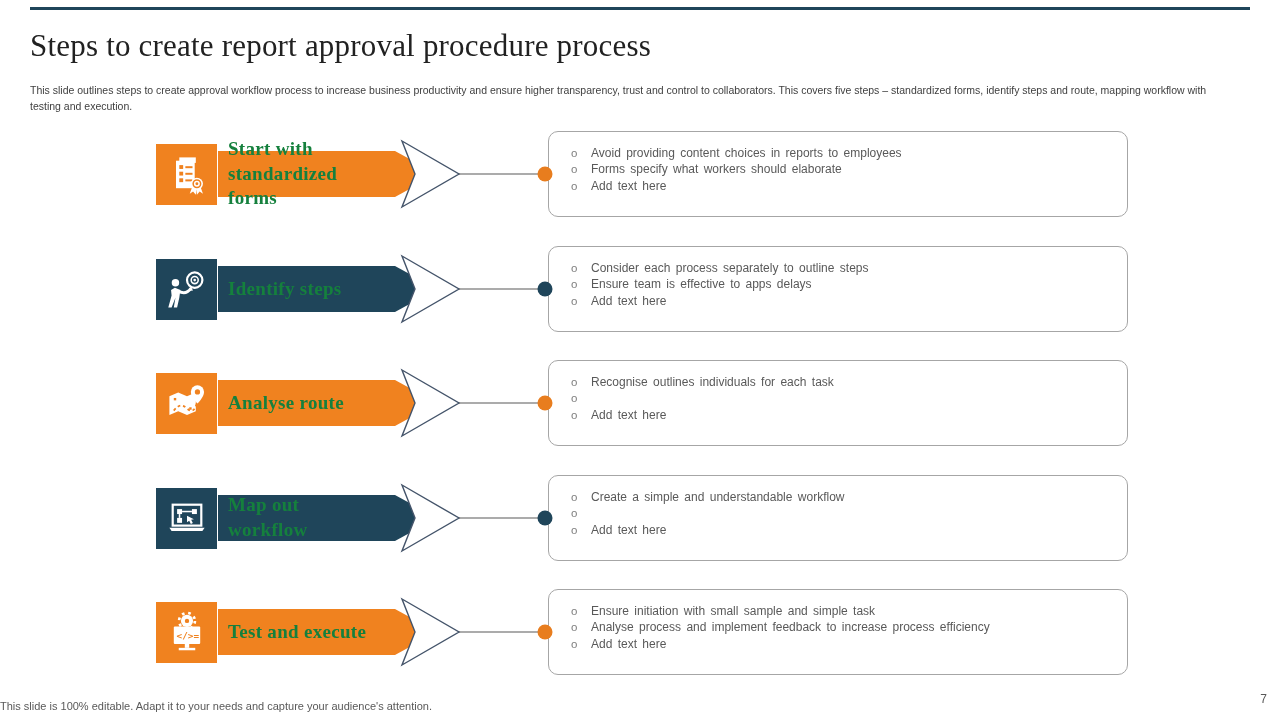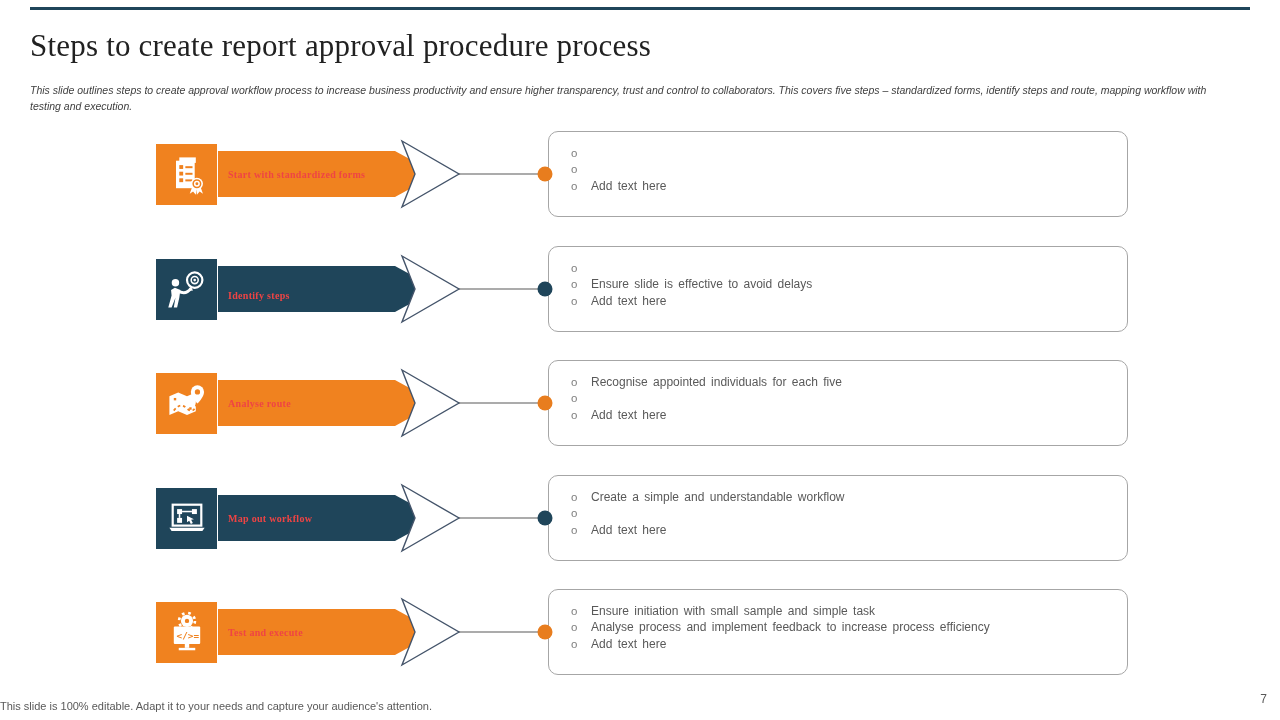--- a/index.html
+++ b/index.html
@@ -5,41 +5,41 @@
   * { margin:0; padding:0; box-sizing:border-box; }
   html,body { width:1280px; height:720px; background:#fff; font-family:"Liberation Sans", sans-serif; }
   .slide { position:relative; width:1280px; height:720px; background:#fff; overflow:hidden; }
 
   .top-rule { position:absolute; left:30px; top:7px; width:1220px; height:3px; background:#1F455A; }
 
   .title { position:absolute; left:30px; top:28px; width:900px;
            font-family:"Liberation Serif", serif; font-size:31px; font-weight:500;
            color:#212121; letter-spacing:0.2px; }
   .subtitle { position:absolute; left:30px; top:82px; width:1208px;
-              font-size:10.5px; line-height:1.55; color:#404040;font-style:italic; }
+              font-size:10.5px; line-height:1.55; color:#404040; }
 
   .row { position:absolute; left:0; width:1280px; height:0; }
 
   .icon-box { position:absolute; left:156px; width:61px; height:61px; display:flex;
               align-items:center; justify-content:center; }
   .row.orange .icon-box { background:#F0821F; }
   .row.navy   .icon-box { background:#1F455A; }
   .row.orange .cut { fill:#F0821F; }
   .row.orange .cutstroke { stroke:#F0821F; }
 
   .arrow-svg { position:absolute; left:216px; width:340px; height:92px; z-index:2; }
   .row.orange .pent { fill:#F0821F; }
   .row.navy   .pent { fill:#1F455A; }
   .row.orange .dot { fill:#E87D1E; }
   .row.navy   .dot { fill:#1F455A; }
 
   .arrow-label { position:absolute; left:228px; width:155px; height:80px; z-index:3;
                  display:flex; align-items:center;
-                 font-family:"Liberation Serif", serif; font-weight:700; font-size:10px;
-                 line-height:1.3; color:#ef4444; letter-spacing:0.3px; }
+                 font-family:"Liberation Serif", serif; font-weight:700; font-size:19px;
+                 line-height:1.3; color:#15803d; letter-spacing:0.3px; }
 
   .text-box { position:absolute; left:548px; width:580px; height:86px;
               border:1px solid #A6A6A6; border-radius:10px; background:#fff;
               padding:13px 10px 0 22px; z-index:1; }
   .text-box ul { list-style:none; }
   .text-box li { display:flex; font-size:12px; line-height:16.3px; color:#595959;
                  word-spacing:2px; }
   .text-box li .mark { width:20px; flex:0 0 20px; color:#7f7f7f; font-size:11.5px; }
 
   .footer { position:absolute; left:0; right:0; bottom:8px; text-align:left;
@@ -77,23 +77,25 @@
       <polygon class="pent" points="2,23 179,23 221,46 179,69 2,69"></polygon>
       <polygon points="186,13 243,46 186,79 199,46" fill="#fff" stroke="#44546A" stroke-width="1.4"></polygon>
       <line x1="243" y1="46" x2="329" y2="46" stroke="#595959" stroke-width="1.2"></line>
       <circle class="dot" cx="329" cy="46" r="7.5"></circle>
     </svg>
     <div class="arrow-label" style="top:134px">Start with standardized forms</div>
     <div class="text-box" style="top:131px">
       <ul>
         <li>
             <span class="mark">o</span>
-          </li>
-        <li>
-            <span class="mark">o</span>
+            <span>Avoid providing content choices in reports to employees</span>
+          </li>
+        <li>
+            <span class="mark">o</span>
+            <span>Forms specify what workers should elaborate</span>
           </li>
         <li>
             <span class="mark">o</span>
             <span>Add text here</span>
           </li>
       </ul>
     </div>
   </div>
 
   <div class="row navy" style="top:0">
@@ -107,29 +109,30 @@
         <path d="M12 21 Q19 25 23.5 18.5" stroke="#fff" stroke-width="2.6" fill="none"></path>
         <path d="M25.5 20.5 l-4.5 0.5 2.5-4.2 z" fill="#fff"></path>
       </svg>
     </div>
     <svg class="arrow-svg" style="top:243px" viewBox="0 0 340 92">
       <polygon class="pent" points="2,23 179,23 221,46 179,69 2,69"></polygon>
       <polygon points="186,13 243,46 186,79 199,46" fill="#fff" stroke="#44546A" stroke-width="1.4"></polygon>
       <line x1="243" y1="46" x2="329" y2="46" stroke="#595959" stroke-width="1.2"></line>
       <circle class="dot" cx="329" cy="46" r="7.5"></circle>
     </svg>
-    <div class="arrow-label" style="top:255px">Identify steps</div>
+    <div class="arrow-label" style="top:249px">Identify steps</div>
     <div class="text-box" style="top:246px">
       <ul>
         <li>
             <span class="mark">o</span>
-          </li>
-        <li>
-            <span class="mark">o</span>
-            <span>Ensure slide is effective to avoid delays</span>
+            <span>Consider each process separately to outline steps</span>
+          </li>
+        <li>
+            <span class="mark">o</span>
+            <span>Ensure team is effective to apps delays</span>
           </li>
         <li>
             <span class="mark">o</span>
             <span>Add text here</span>
           </li>
       </ul>
     </div>
   </div>
 
   <div class="row orange" style="top:0">
@@ -147,21 +150,21 @@
       <polygon class="pent" points="2,23 179,23 221,46 179,69 2,69"></polygon>
       <polygon points="186,13 243,46 186,79 199,46" fill="#fff" stroke="#44546A" stroke-width="1.4"></polygon>
       <line x1="243" y1="46" x2="329" y2="46" stroke="#595959" stroke-width="1.2"></line>
       <circle class="dot" cx="329" cy="46" r="7.5"></circle>
     </svg>
     <div class="arrow-label" style="top:363px">Analyse route</div>
     <div class="text-box" style="top:360px">
       <ul>
         <li>
             <span class="mark">o</span>
-            <span>Recognise appointed individuals for each five</span>
+            <span>Recognise outlines individuals for each task</span>
           </li>
         <li>
             <span class="mark">o</span>
           </li>
         <li>
             <span class="mark">o</span>
             <span>Add text here</span>
           </li>
       </ul>
     </div>

